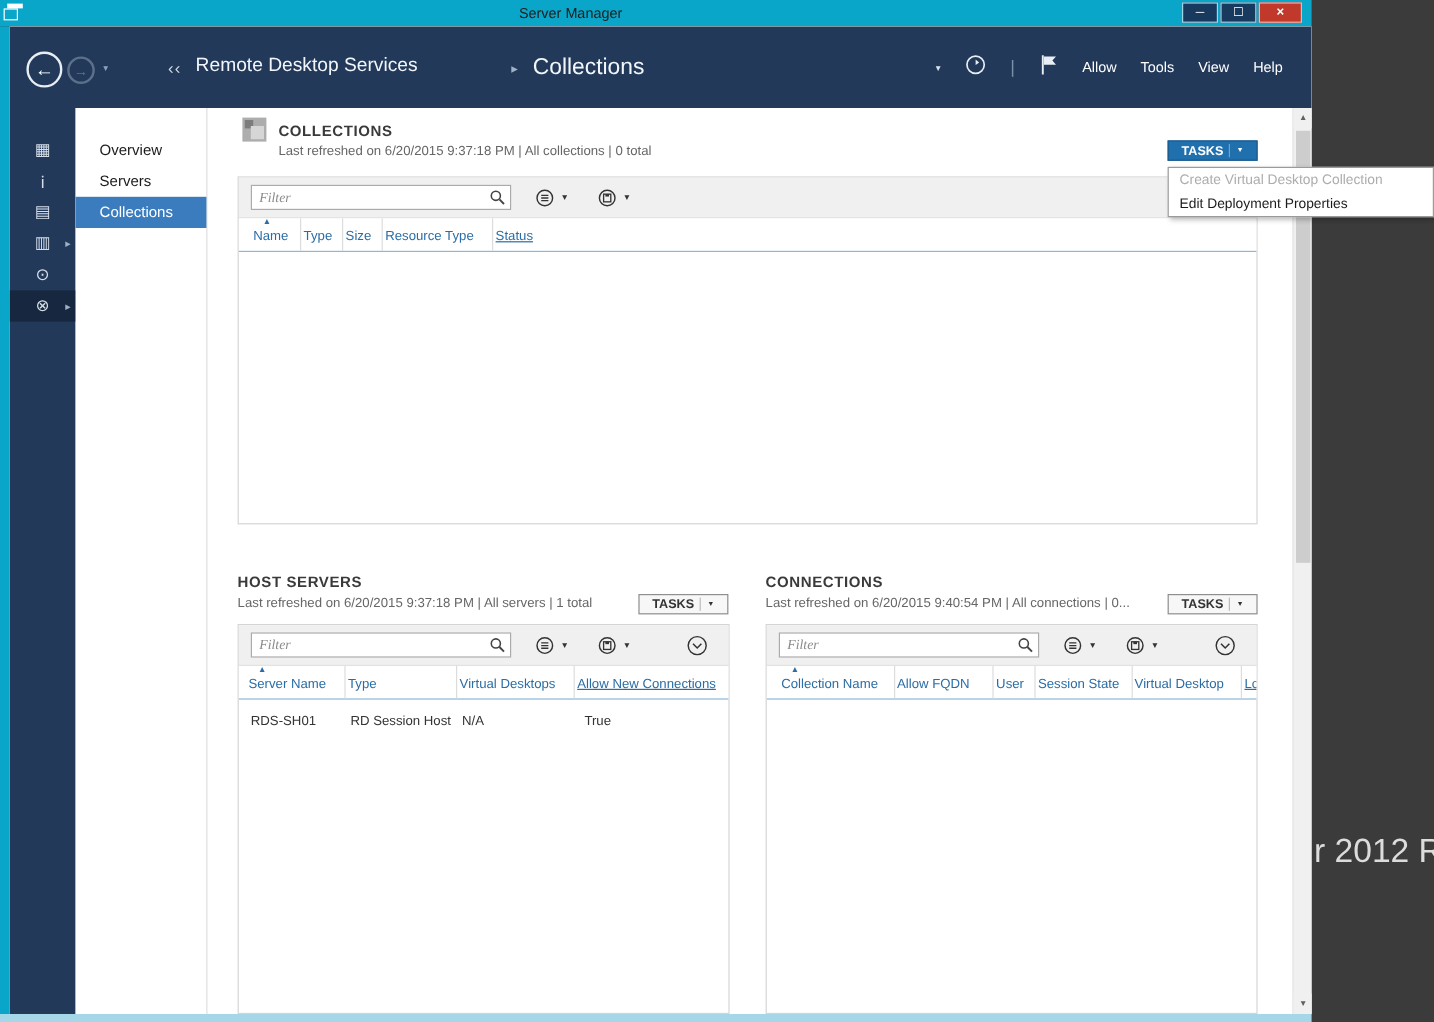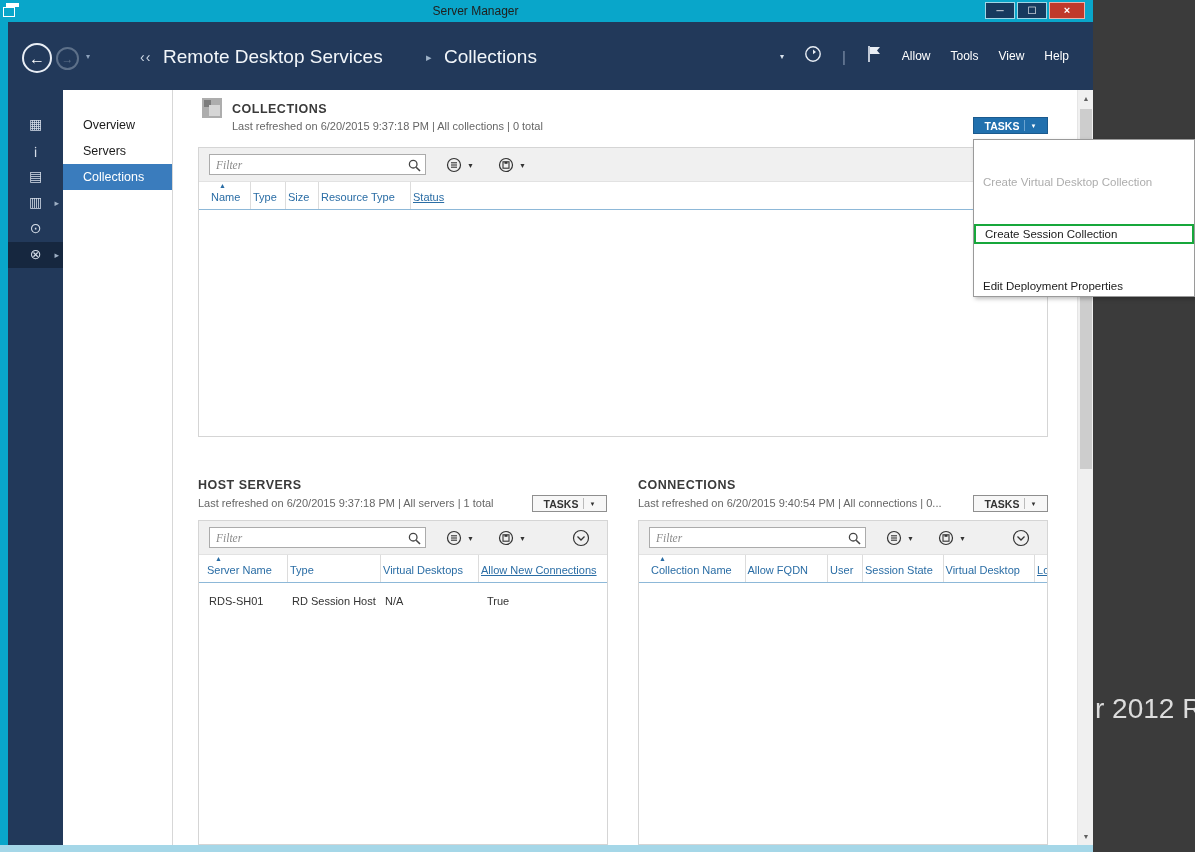--- a/index.html
+++ b/index.html
@@ -21,21 +21,21 @@
 
   .window { left:8px; top:22px; width:1085px; height:823px; background:#ffffff; overflow:hidden; }
 
   
   .navbar { left:0; top:0; width:1085px; height:68px; background:#22395a; color:#fff; }
   .nav-circle { border-radius:50%; text-align:center; }
   .back-btn { left:14px; top:21px; width:30px; height:30px; border:2px solid #e9eef5; color:#fff; font-size:16px; line-height:27px; }
   .fwd-btn { left:48px; top:25px; width:23px; height:23px; border:2px solid #5d7089; color:#5d7089; font-size:12px; line-height:20px; }
   .hist-caret { left:78px; top:30px; font-size:8px; color:#8da1bb; }
   .crumb-chevrons { left:132px; top:27px; font-size:14px; color:#cfd9e6; letter-spacing:1px; }
-  .crumb-root { left:155px; top:24px; font-size:19px; font-weight:400; color:#f2f6fa;text-align:center; }
+  .crumb-root { left:155px; top:24px; font-size:16px; font-weight:400; color:#f2f6fa;text-align:center; }
   .crumb-sep { left:418px; top:29px; font-size:11px; color:#9fb2c8; }
   .crumb-current { left:436px; top:24px; font-size:19px; color:#f2f6fa; }
   .nav-right { right:24px; top:0; height:68px; display:flex; align-items:center; gap:20px; }
   .nav-right .menu-item { font-size:12px; color:#fff; }
   .nav-sep { color:#7d8fa8; font-size:15px; }
   .small-caret { font-size:8px; color:#d9e2ec; }
 
   
   .iconstrip { left:0; top:68px; width:55px; height:755px; background:#22395a; }
   .strip-row { position:relative; height:26px; color:#d5dde8; }
@@ -75,21 +75,21 @@
 
   .hdr-row { position:relative; display:flex; height:28px; border-bottom:1px solid #8db8d8; background:#fff; }
   .hdr-cell { position:relative; font-size:11px; color:#2a6da5; line-height:30px; border-right:1px solid #dcdcdc; padding-left:2px; overflow:hidden; white-space:nowrap; }
   .hdr-cell.last { border-right:none;text-decoration:underline; }
   .hdr-cell .sort { position:absolute; top:0px; left:10px; font-size:7px; color:#2a6da5; line-height:8px; }
   .data-row { display:flex; font-size:11px; color:#333; padding-top:12px;justify-content:center; }
   .data-cell { overflow:hidden; white-space:nowrap; }
 
   
   .tasks-menu { left:973px; top:139px; width:222px; background:#fff; border:1px solid #9a9a9a; box-shadow:2px 2px 4px rgba(0,0,0,.25); z-index:60; }
-  .tasks-menu .mi { height:20px; line-height:20px; padding-left:9px; font-size:11.5px; color:#1b1b1b; white-space:nowrap;margin-top:32px; }
+  .tasks-menu .mi { height:20px; line-height:20px; padding-left:9px; font-size:11.5px; color:#1b1b1b; white-space:nowrap; }
   .tasks-menu .mi.disabled { color:#adadad; }
   .tasks-menu .mi.highlight { border:2px solid #17a73b; line-height:16px; }
 
   
   .scrollbar { left:1069px; top:68px; width:16px; height:755px; background:#f0f0f0; border-left:1px solid #e5e5e5; }
   .sb-btn { position:absolute; left:0; width:16px; height:17px; text-align:center; font-size:7px; color:#606060; line-height:17px; background:#f0f0f0; }
   .sb-thumb { position:absolute; left:2px; top:19px; width:12px; height:360px; background:#cdcdcd; }
 
   
   .desktop { left:1093px; top:0; width:102px; height:852px; background:#3b3b3b; overflow:hidden; }
@@ -354,17 +354,16 @@
     <div class="abs scrollbar">
       <div class="sb-btn" style="top:0;">▲</div>
       <div class="sb-thumb"></div>
       <div class="sb-btn" style="bottom:0;">▼</div>
     </div>
 
   </div>
 
   <div class="abs tasks-menu">
     <div class="mi disabled">Create Virtual Desktop Collection</div>
-    <div class="mi highlight">Create Session Collection</div>
     <div class="mi">Edit Deployment Properties</div>
   </div>
 
 </div>
 
 </body></html>

